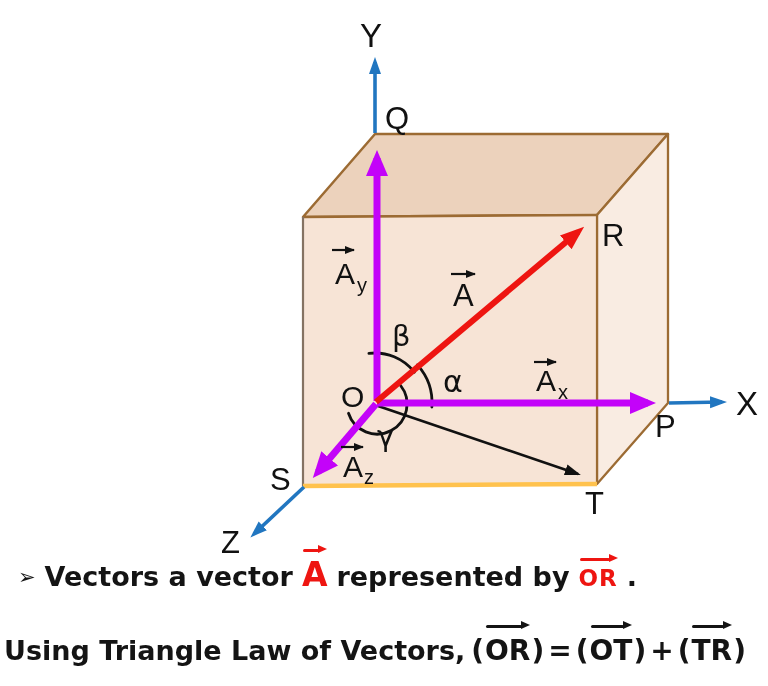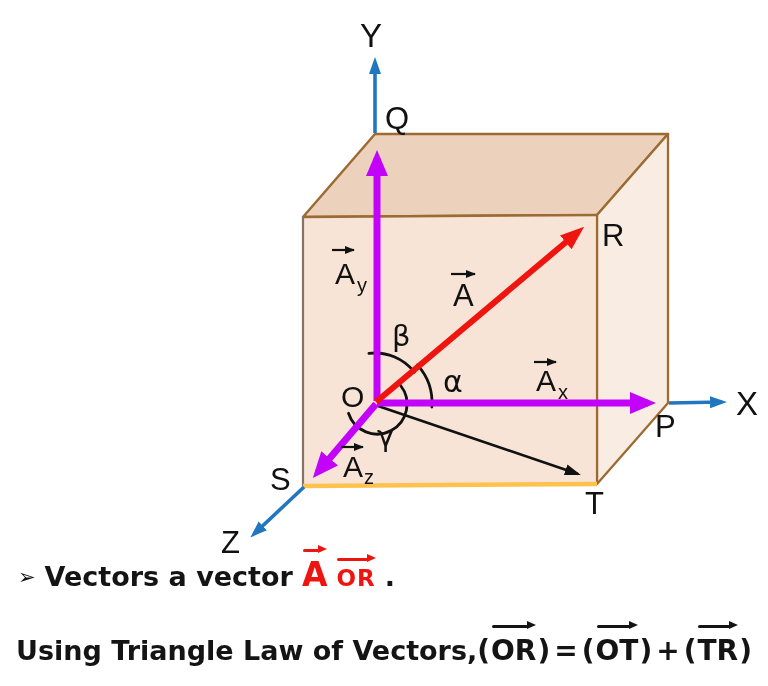--- a/index.html
+++ b/index.html
@@ -4,21 +4,21 @@
 <style>
   html,body{margin:0;padding:0;background:#ffffff;}
   #stage{position:relative;width:768px;height:686px;background:#fff;overflow:hidden;
          font-family:"DejaVu Sans",sans-serif;}
   svg{position:absolute;left:0;top:0;}
   .lbl{font-family:"Liberation Sans",sans-serif;fill:#111;}
   .greek{font-family:"DejaVu Sans",sans-serif;fill:#111;}
   .sub{font-family:"Liberation Sans",sans-serif;fill:#111;}
   .caption{position:absolute;color:#141414;font-weight:600;white-space:nowrap;}
   #caption1{left:18px;top:558px;font-size:27px;display:flex;align-items:baseline;gap:9px;}
-  #caption2{left:16px;top:634px;font-size:27px;display:flex;align-items:baseline;}
+  #caption2{left:4px;top:634px;font-size:27px;display:flex;align-items:baseline;gap:6px;}
   .bullet{font-size:21px;transform:translateY(-2px);}
   .red{color:var(--vector-red);}
   .vec{position:relative;display:inline-block;}
   .vec .bar{position:absolute;left:1px;right:8px;top:-9px;height:2.6px;background:currentColor;border-radius:2px;}
   .vec .bar::after{content:"";position:absolute;right:-8px;top:-3.6px;width:0;height:0;
      border-left:9px solid currentColor;border-top:4.8px solid transparent;border-bottom:4.8px solid transparent;}
   .vecA{font-size:33px;line-height:1;}
   .vecOR{font-size:23px;letter-spacing:1px;line-height:1;}
   .eq{font-size:28px;display:inline-flex;align-items:baseline;}
   .eq .vec{margin:0 1px;}
@@ -97,20 +97,21 @@
     <text class="lbl" x="536" y="391" font-size="30">A</text>
     <text class="sub" x="558" y="399" font-size="20">x</text>
     <text class="lbl" x="343" y="477" font-size="30">A</text>
     <text class="sub" x="364" y="484" font-size="20">z</text>
   </svg>
 
   <div id="caption1" class="caption">
     <span class="bullet">➢</span>
     <span>Vectors a vector</span>
     <span class="vec vecA red"><span class="bar"></span><span>A</span></span>
+    <span>represented by</span>
     <span class="vec vecOR red"><span class="bar"></span><span>OR</span></span>
     <span>.</span>
   </div>
 
   <div id="caption2" class="caption">
     <span>Using Triangle Law of Vectors,</span>
     <span class="eq">
       <span>(</span>
         <span class="vec"><span class="bar"></span><span>OR</span></span>
         <span>)</span>

